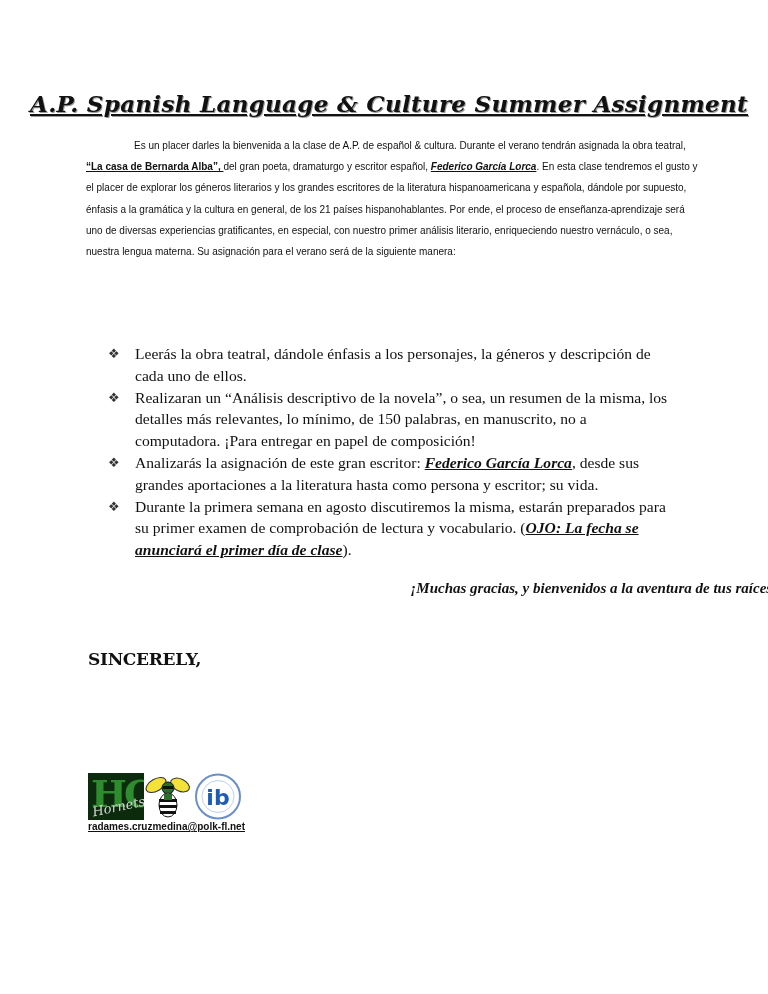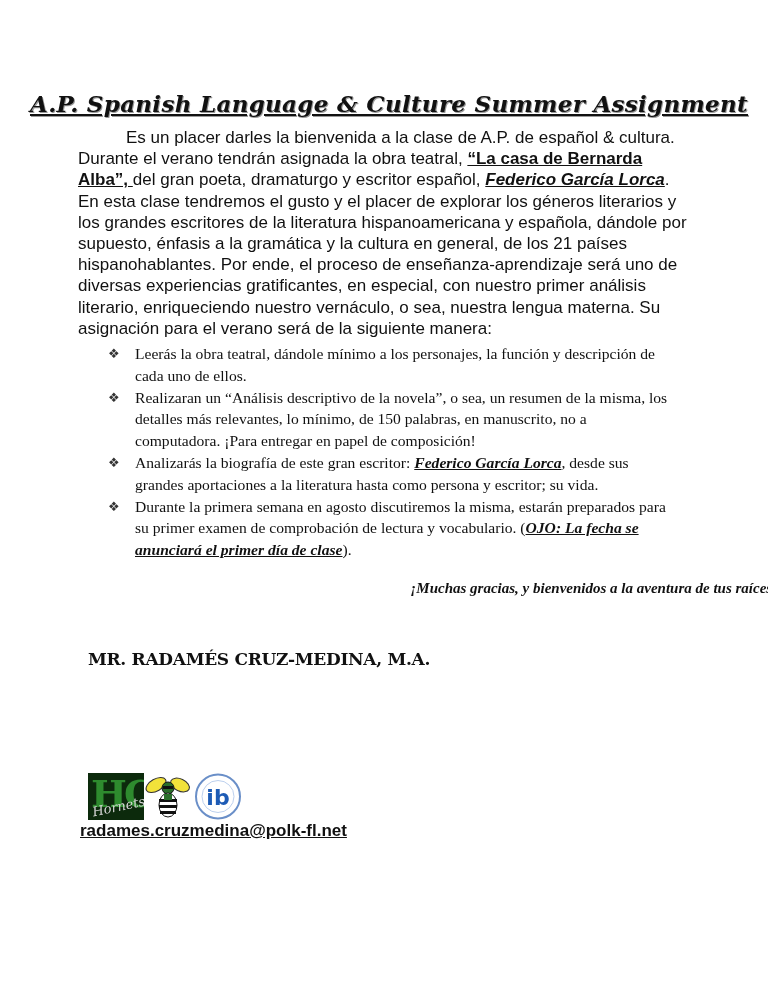--- a/index.html
+++ b/index.html
@@ -6,22 +6,22 @@
   body { width: 768px; height: 994px; position: relative; overflow: hidden; color: #111; }
   .page { position: absolute; left: 0; top: 0; width: 768px; height: 994px; padding-left: 10px; }
   .title {
     position: absolute; left: 0; right: 0; top: 90px; text-align: center;
     font-family: "DejaVu Serif", serif; font-style: italic; font-weight: bold;
     font-size: 23px; text-decoration: underline; letter-spacing: 0.3px;
     text-shadow: 1px 1px 0 #9a9a9a;
   }
   .intro {
     position: absolute; left: 78px; width: 616px; top: 127px;
-    font-family: "Liberation Sans", sans-serif; font-size: 17px; line-height: 21.2px;
-    text-indent: 48px; margin: 0;
+    font-family: "Liberation Sans", sans-serif; font-size: 10px; line-height: 21.2px;
+    text-indent: 48px; margin: 8px;
   }
   .intro .bu { font-weight: bold; text-decoration: underline; }
   .intro .biu { font-weight: bold; font-style: italic; text-decoration: underline; }
   .bullets {
     position: absolute; left: 108px; width: 560px; top: 343px; margin: 0; padding: 0; list-style: none;
     font-family: "Liberation Serif", serif; font-size: 15.6px; line-height: 21.8px;
   }
   .bullets li { position: relative; padding-left: 27px; }
   .bullets li .mark { position: absolute; left: 0; top: 0; font-size: 13px; color: #333; }
   .bullets .biu { font-weight: bold; font-style: italic; text-decoration: underline; }
@@ -35,45 +35,45 @@
     text-transform: uppercase; letter-spacing: -0.3px;
   }
   .signature div { white-space: nowrap; }
   .logos { position: absolute; left: 88px; top: 773px; height: 47px; display: flex; gap: 0; }
   .logo-hc { width: 56px; height: 47px; background: #0c2a0c; position: relative; overflow: hidden; }
   .logo-hc .hc { position: absolute; left: 3px; top: -2px; font-family: "DejaVu Serif", serif; font-weight: bold; font-size: 38px; color: #2e8b2e; letter-spacing: -3px; }
   .logo-hc .hornets { position: absolute; left: 4px; top: 26px; font-family: "DejaVu Serif", serif; font-style: italic; font-size: 13px; color: #d8d8d8; transform: rotate(-12deg); }
   .logo-bee { width: 48px; height: 47px; }
   .logo-ib { width: 52px; height: 47px; }
   .email {
-    position: absolute; left: 80px; top: 821px;
-    font-family: "Liberation Sans", sans-serif; font-weight: bold; font-size: 17px;
+    position: absolute; left: 88px; top: 821px;
+    font-family: "Liberation Sans", sans-serif; font-weight: bold; font-size: 10px;
     color: #111; text-decoration: underline;
   }
 </style>
 </head>
 <body>
 
 <div class="page">
 
   <div class="title">A.P. Spanish Language &amp; Culture Summer Assignment</div>
 
   <p class="intro"><span>Es un placer darles la bienvenida a la clase de A.P. de español &amp; cultura. Durante el verano tendrán asignada la obra teatral, </span><span class="bu">“La casa de Bernarda Alba”, </span><span>del gran poeta, dramaturgo y escritor español, </span><span class="biu">Federico García Lorca</span><span>. En esta clase tendremos el gusto y el placer de explorar los géneros literarios y los grandes escritores de la literatura hispanoamericana y española, dándole por supuesto, énfasis a la gramática y la cultura en general, de los 21 países hispanohablantes. Por ende, el proceso de enseñanza-aprendizaje será uno de diversas experiencias gratificantes, en especial, con nuestro primer análisis literario, enriqueciendo nuestro vernáculo, o sea, nuestra lengua materna. Su asignación para el verano será de la siguiente manera:</span></p>
 
   <ul class="bullets">
-    <li><span class="mark">❖</span><span>Leerás la obra teatral, dándole mínimo a los personajes, la función y descripción de cada uno de ellos.</span></li>
+    <li><span class="mark">❖</span><span>Leerás la obra teatral, dándole énfasis a los personajes, la géneros y descripción de cada uno de ellos.</span></li>
     <li><span class="mark">❖</span><span>Realizaran un “Análisis descriptivo de la novela”, o sea, un resumen de la misma, los detalles más relevantes, lo mínimo, de 150 palabras, en manuscrito, no a computadora. ¡Para entregar en papel de composición!</span></li>
-    <li><span class="mark">❖</span><span> Analizarás la biografía de este gran escritor: </span><span class="biu">Federico García Lorca</span><span>, desde sus grandes aportaciones a la literatura hasta como persona y escritor; su vida.</span></li>
+    <li><span class="mark">❖</span><span> Analizarás la asignación de este gran escritor: </span><span class="biu">Federico García Lorca</span><span>, desde sus grandes aportaciones a la literatura hasta como persona y escritor; su vida.</span></li>
     <li><span class="mark">❖</span><span>Durante la primera semana en agosto discutiremos la misma, estarán preparados para su primer examen de comprobación de lectura y vocabulario. (</span><span class="biu">OJO: La fecha se anunciará el primer día de clase</span><span>).</span></li>
   </ul>
 
   <div class="thanks">¡Muchas gracias, y bienvenidos a la aventura de tus raíces!</div>
 
   <div class="signature">
-    <div>Mr. Radamés Cruz-Medina, M.A.</div>
+    <div>Sincerely,</div>
   </div>
 
   <div class="logos">
     <div class="logo-hc">
       <span class="hc">HC</span>
       <span class="hornets">Hornets</span>
     </div>
     <svg class="logo-bee" viewBox="0 0 48 47">
       <ellipse cx="12" cy="12" rx="11" ry="6" fill="#f2e23a" stroke="#333" stroke-width="1" transform="rotate(-30 12 12)"></ellipse>
       <ellipse cx="36" cy="12" rx="10" ry="6" fill="#f2e23a" stroke="#333" stroke-width="1" transform="rotate(25 36 12)"></ellipse>

